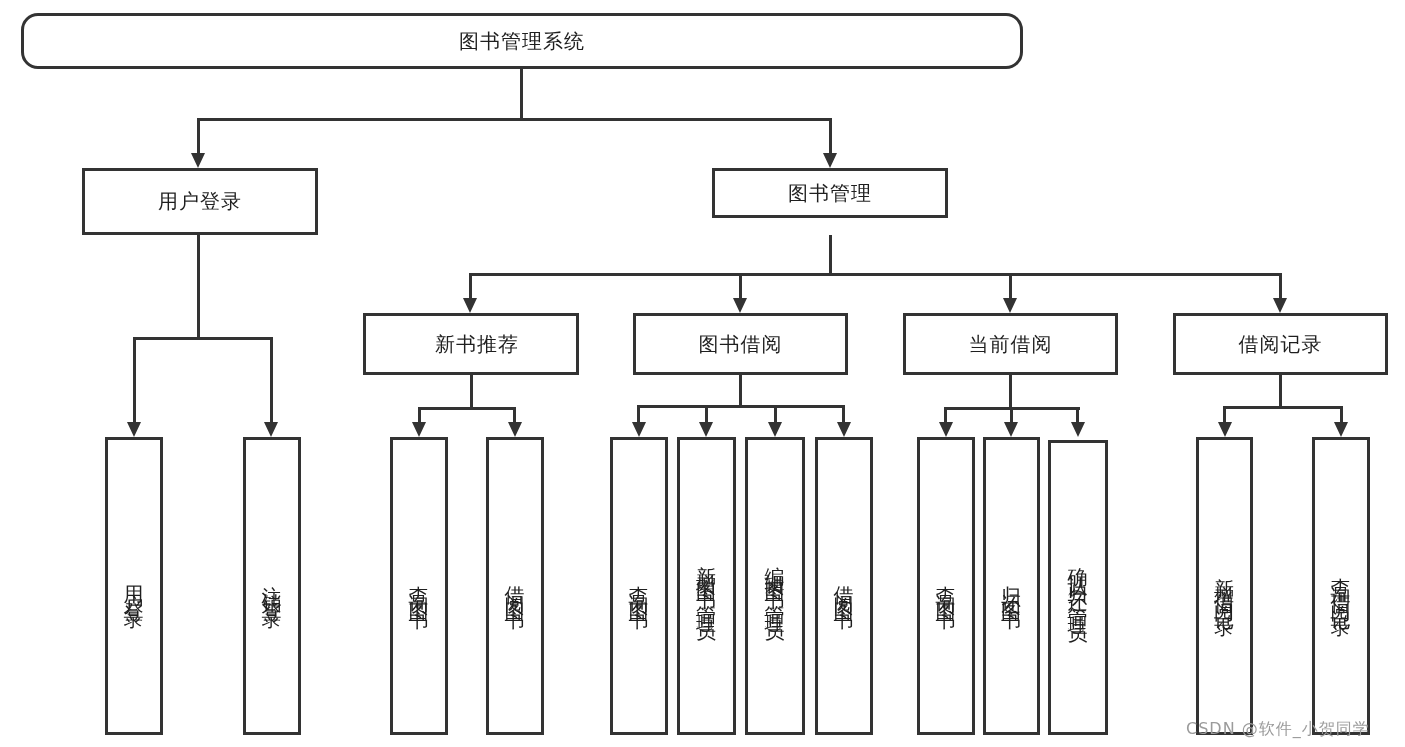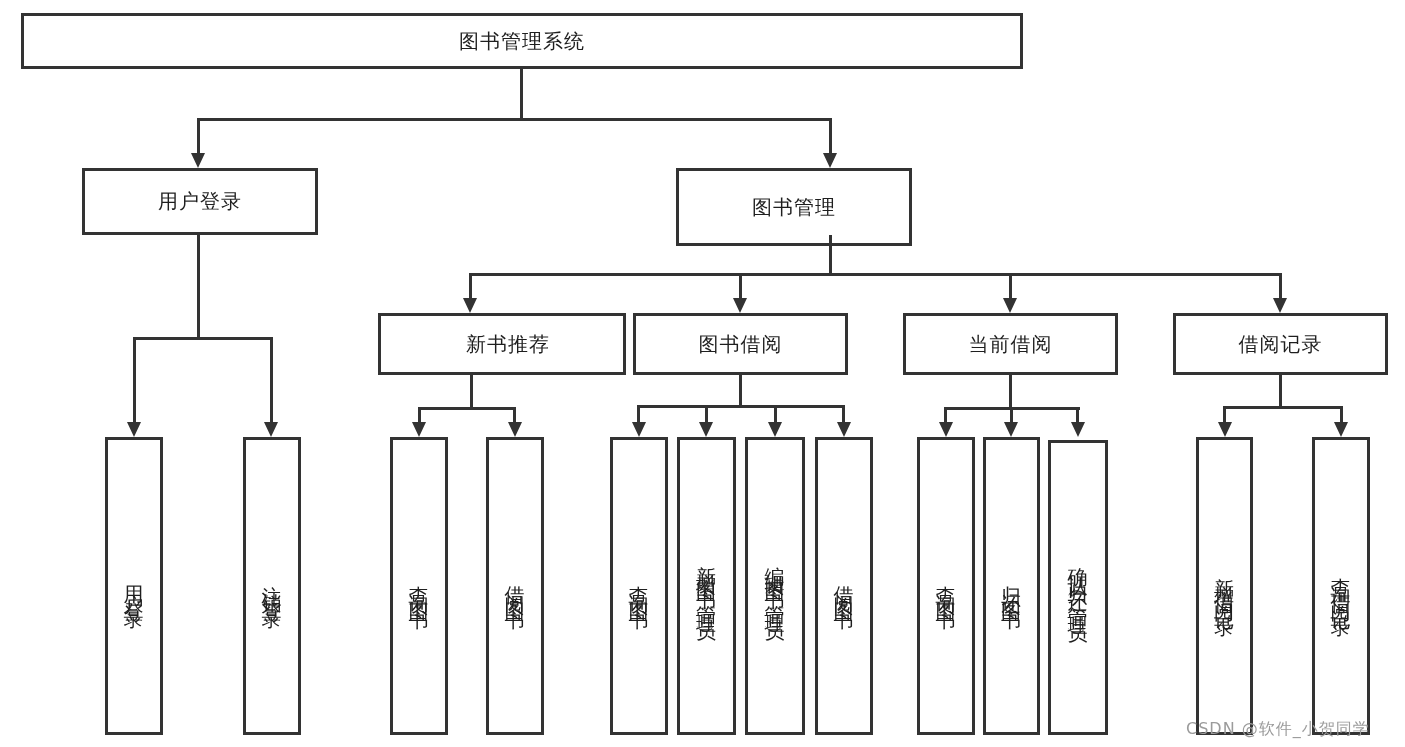--- a/index.html
+++ b/index.html
@@ -46,35 +46,35 @@
     color:#9b9b9b;
     letter-spacing:1px;
     white-space:nowrap;
   }
 </style>
 </head>
 <body>
 
 <div class="canvas">
 
-  <div class="box" style="left:21px;top:13px;width:1002px;height:56px;">
+  <div class="box" style="left:21px;top:13px;width:1002px;height:56px;border-radius:17px;">
     <span>图书管理系统</span>
   </div>
 
   <div class="vl" style="left:520px;top:69px;height:49px;"></div>
   <div class="hl" style="left:197px;top:118px;width:635px;"></div>
   <div class="vl" style="left:197px;top:118px;height:37px;"></div>
   <div class="arrow" style="left:191px;top:153px;"></div>
   <div class="vl" style="left:829px;top:118px;height:37px;"></div>
   <div class="arrow" style="left:823px;top:153px;"></div>
 
   <div class="box" style="left:82px;top:168px;width:236px;height:67px;">
     <span>用户登录</span>
   </div>
-  <div class="box" style="left:676px;top:168px;width:236px;height:78px;">
+  <div class="box" style="left:712px;top:168px;width:236px;height:50px;">
     <span>图书管理</span>
   </div>
 
   <div class="vl" style="left:197px;top:235px;height:102px;"></div>
   <div class="hl" style="left:133px;top:337px;width:140px;"></div>
   <div class="vl" style="left:133px;top:337px;height:85px;"></div>
   <div class="arrow" style="left:127px;top:422px;"></div>
   <div class="vl" style="left:270px;top:337px;height:85px;"></div>
   <div class="arrow" style="left:264px;top:422px;"></div>
 
@@ -82,21 +82,21 @@
   <div class="hl" style="left:469px;top:273px;width:813px;"></div>
   <div class="vl" style="left:469px;top:273px;height:25px;"></div>
   <div class="arrow" style="left:463px;top:298px;"></div>
   <div class="vl" style="left:739px;top:273px;height:25px;"></div>
   <div class="arrow" style="left:733px;top:298px;"></div>
   <div class="vl" style="left:1009px;top:273px;height:25px;"></div>
   <div class="arrow" style="left:1003px;top:298px;"></div>
   <div class="vl" style="left:1279px;top:273px;height:25px;"></div>
   <div class="arrow" style="left:1273px;top:298px;"></div>
 
-  <div class="box" style="left:378px;top:313px;width:248px;height:62px;padding-left:12px;">
+  <div class="box" style="left:363px;top:313px;width:216px;height:62px;padding-left:12px;">
     <span>新书推荐</span>
   </div>
   <div class="box" style="left:903px;top:313px;width:215px;height:62px;">
     <span>当前借阅</span>
   </div>
   <div class="box" style="left:633px;top:313px;width:215px;height:62px;">
     <span>图书借阅</span>
   </div>
   <div class="box" style="left:1173px;top:313px;width:215px;height:62px;">
     <span>借阅记录</span>

